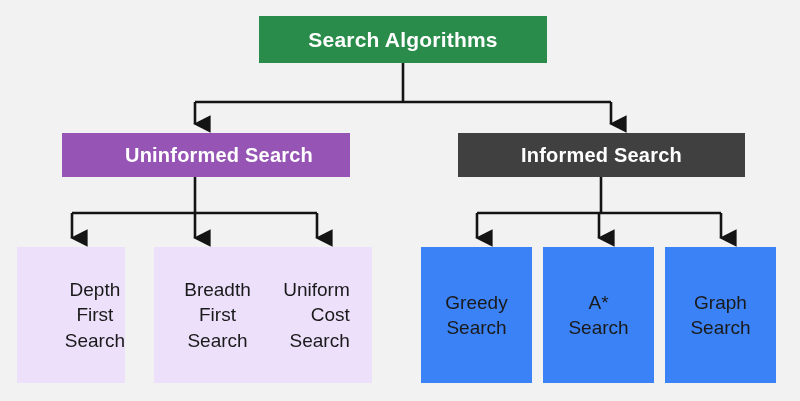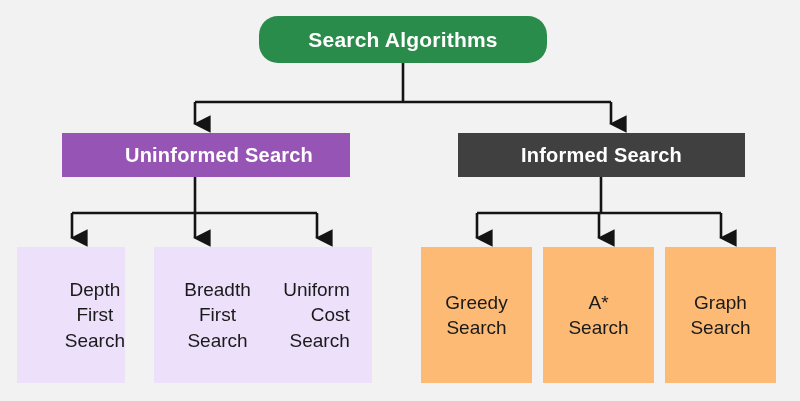--- a/index.html
+++ b/index.html
@@ -37,21 +37,20 @@
   .node-root {
     left: 259px;
     top: 16px;
     width: 288px;
     height: 47px;
     background: #2a8c4a;
     color: #ffffff;
     font-size: 21px;
     font-weight: 600;
     letter-spacing: 0.2px;
-    border-radius: 19px;
   }
   .node-branch {
     height: 44px;
     color: #ffffff;
     font-size: 20px;
     font-weight: 700;
     letter-spacing: 0.2px;
   }
   .node-branch-left {
     left: 62px;
@@ -71,21 +70,21 @@
     height: 136px;
     font-size: 19px;
     font-weight: 400;
     color: #1a1a1a;
     line-height: 1.34;
   }
   .leaf-left {
     background: #ece0fb;
   }
   .leaf-right {
-    background: #fdba74;
+    background: #3b82f6;
   }
   .leaf-l0 { left: 17px;  width: 108px; justify-content: flex-end; }
   .leaf-l1 { left: 154px; width: 127px; }
   .leaf-l2 { left: 261px; width: 111px; text-align: right; }
   .leaf-r0 { left: 421px; width: 111px; }
   .leaf-r1 { left: 543px; width: 111px; }
   .leaf-r2 { left: 665px; width: 111px; }
   .leaf-text {
     white-space: pre-line;
     display: block;

